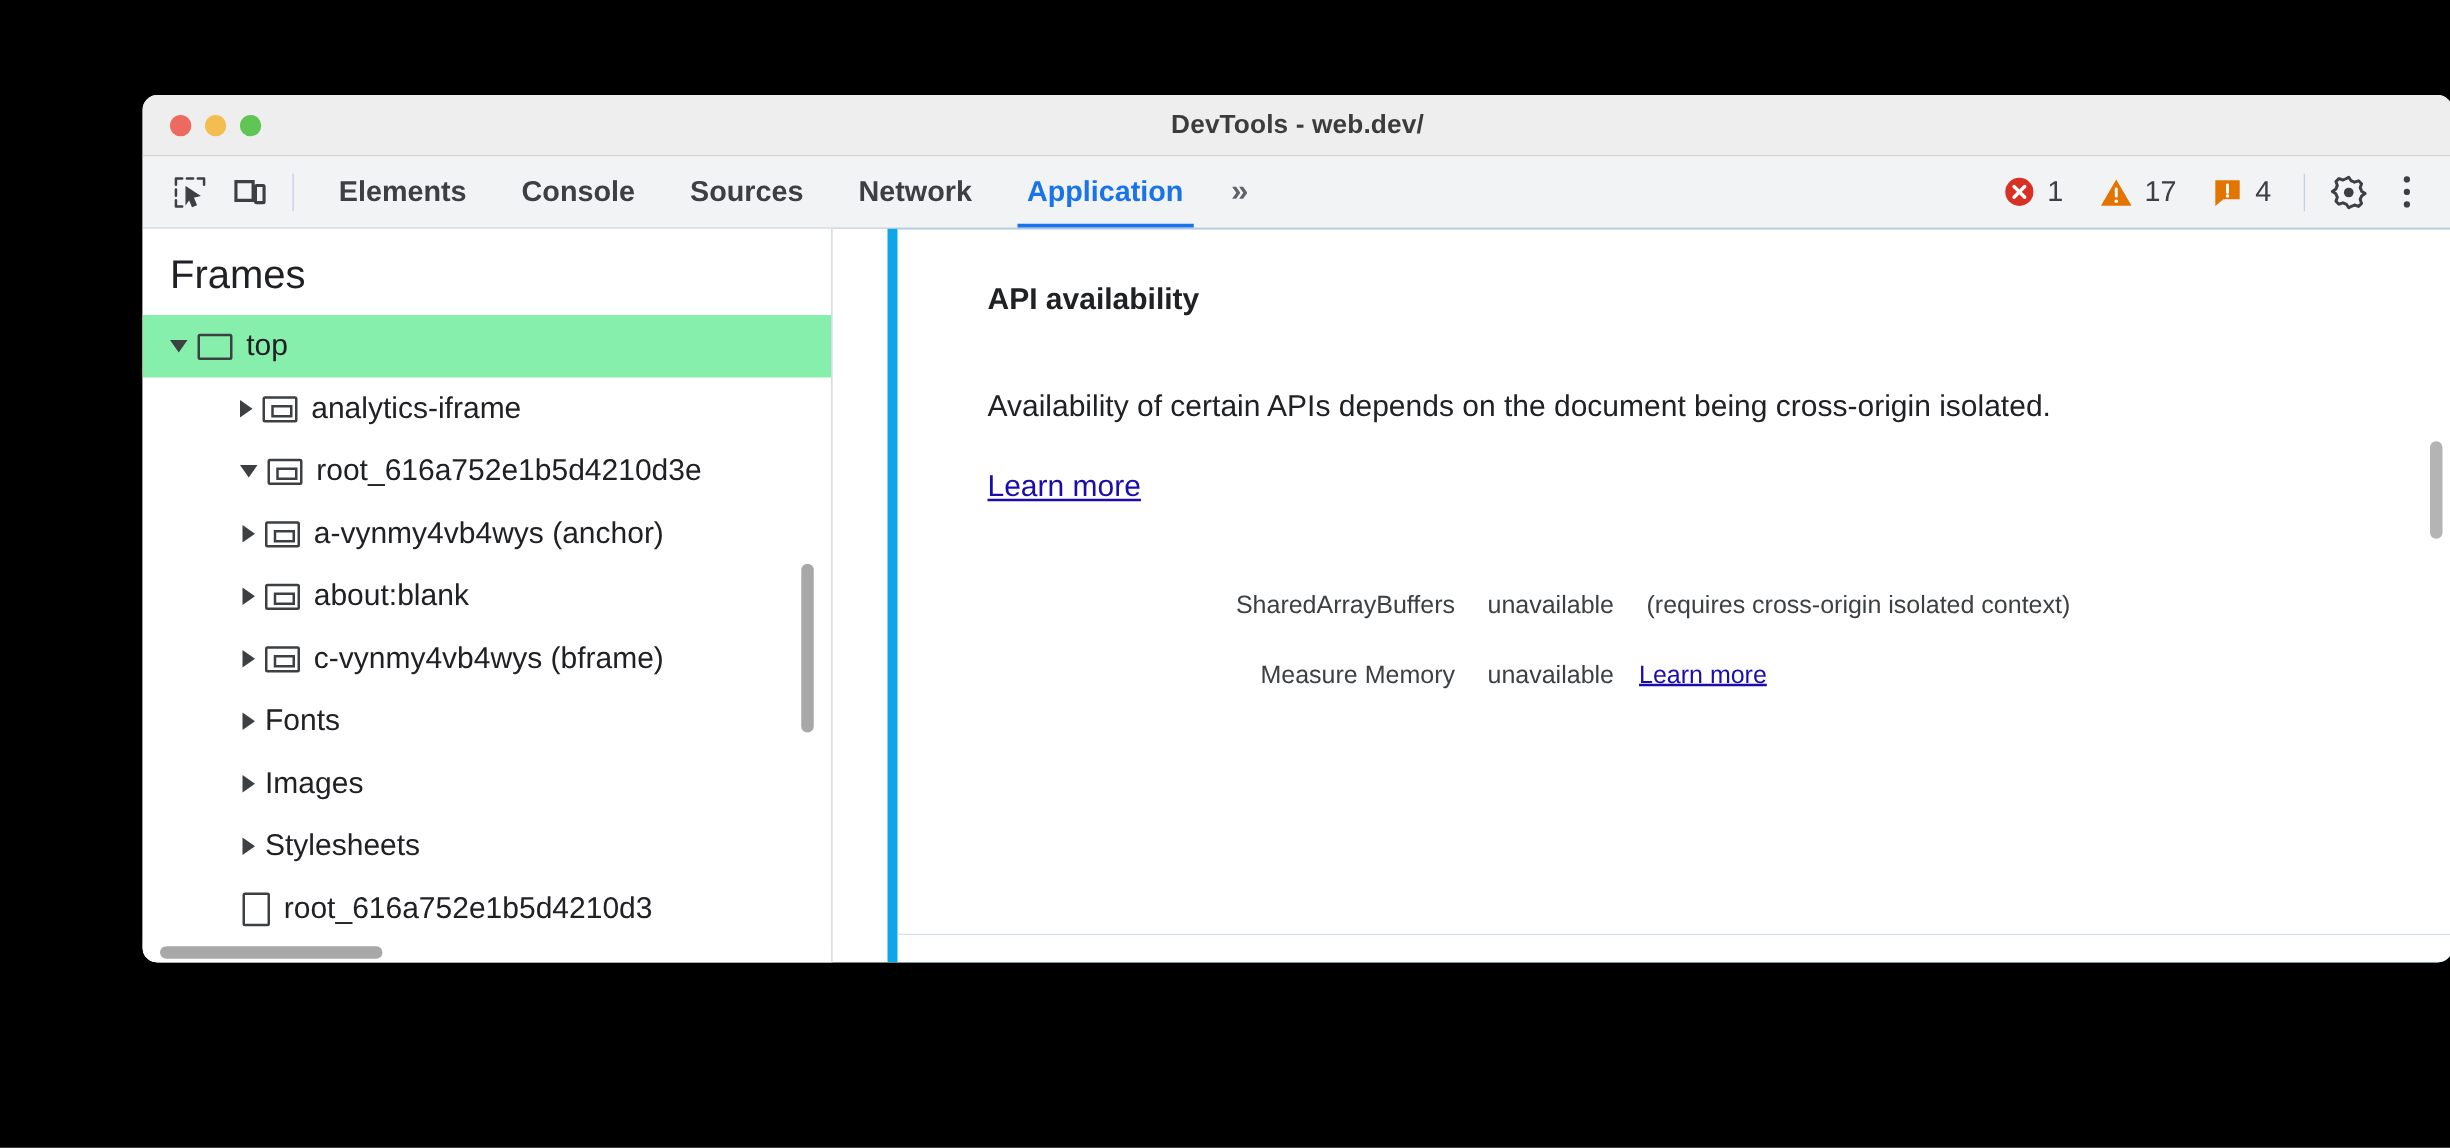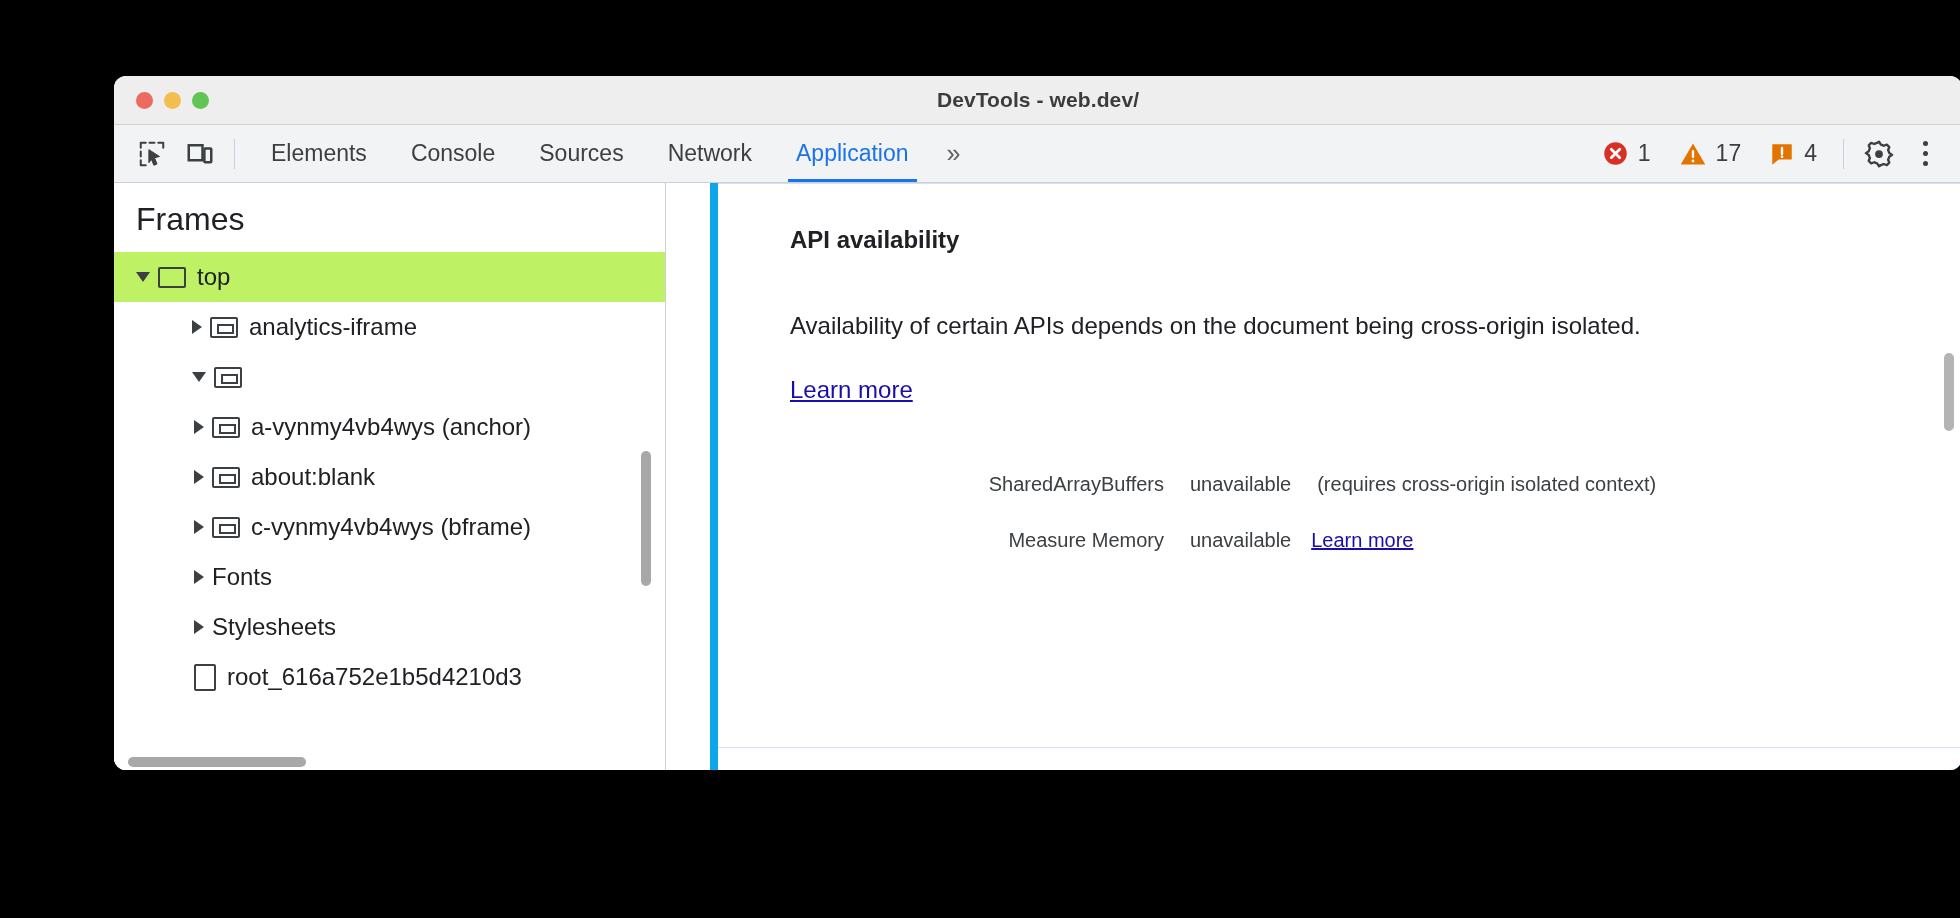--- a/index.html
+++ b/index.html
@@ -73,21 +73,21 @@
   .tool-btn {
     width: 48px; height: 44px;
     display: flex; align-items: center; justify-content: center;
     color: #3c4043;
   }
   .tb-sep {
     width: 1px; height: 30px;
     background: #c3d0e6;
     margin: 0 14px 0 10px;
   }
-  .tabs { display: flex; align-items: center; height: 100%; }
+  .tabs { display: flex; align-items: center; height: 100%; font-weight: bold; }
   .tab {
     font-size: 23px;
     color: #3c4043;
     padding: 0 22px;
     height: 100%;
     display: flex; align-items: center;
     position: relative;
     white-space: nowrap;
   }
   .tab.active { color: #1a73e8; }
@@ -155,21 +155,21 @@
   .tree { position: relative; }
   .tree-row {
     display: flex;
     align-items: center;
     height: 50px;
     font-size: 24px;
     color: #202124;
     white-space: nowrap;
     overflow: hidden;
   }
-  .tree-row.selected { background: #bef264; }
+  .tree-row.selected { background: #86efac; }
 
   .tw {
     width: 0; height: 0;
     flex: 0 0 auto;
     margin-right: 8px;
   }
   .tw.closed {
     border-left: 10px solid #3c4043;
     border-top: 7px solid transparent;
     border-bottom: 7px solid transparent;
@@ -414,20 +414,21 @@
 
         <div class="tree-row d1">
           <span class="tw closed"></span>
           <span class="frame-ico child"></span>
           <span>analytics-iframe</span>
         </div>
 
         <div class="tree-row d1">
           <span class="tw open"></span>
           <span class="frame-ico child"></span>
+          <span>root_616a752e1b5d4210d3e</span>
         </div>
 
         <div class="tree-row d2">
           <span class="tw closed"></span>
           <span class="frame-ico child"></span>
           <span>a-vynmy4vb4wys (anchor)</span>
         </div>
 
         <div class="tree-row d2">
           <span class="tw closed"></span>
@@ -439,20 +440,24 @@
           <span class="tw closed"></span>
           <span class="frame-ico child"></span>
           <span>c-vynmy4vb4wys (bframe)</span>
         </div>
 
         <div class="tree-row d1b">
           <span class="tw closed"></span>
           <span>Fonts</span>
         </div>
 
+        <div class="tree-row d1b">
+          <span class="tw closed"></span>
+          <span>Images</span>
+        </div>
 
         <div class="tree-row d1b">
           <span class="tw closed"></span>
           <span>Stylesheets</span>
         </div>
 
         <div class="tree-row d2">
           <span class="doc-ico"></span>
           <span>root_616a752e1b5d4210d3</span>
         </div>

